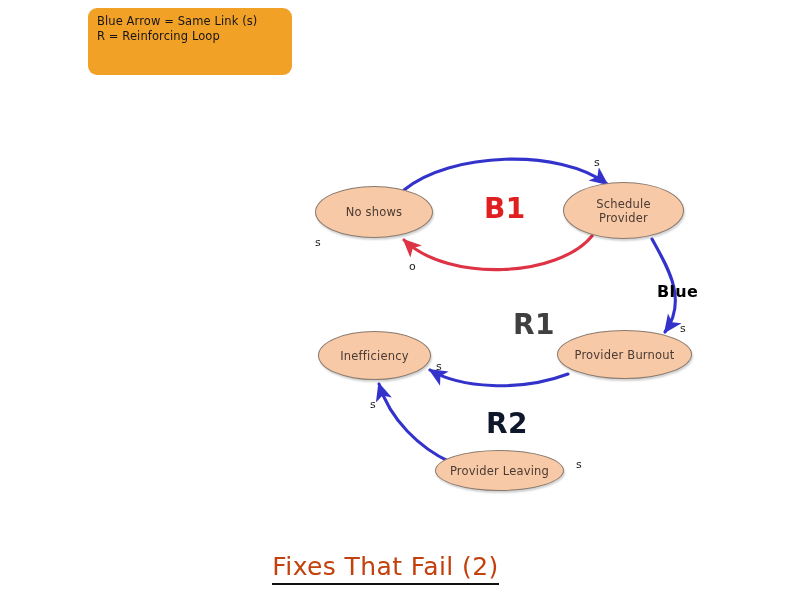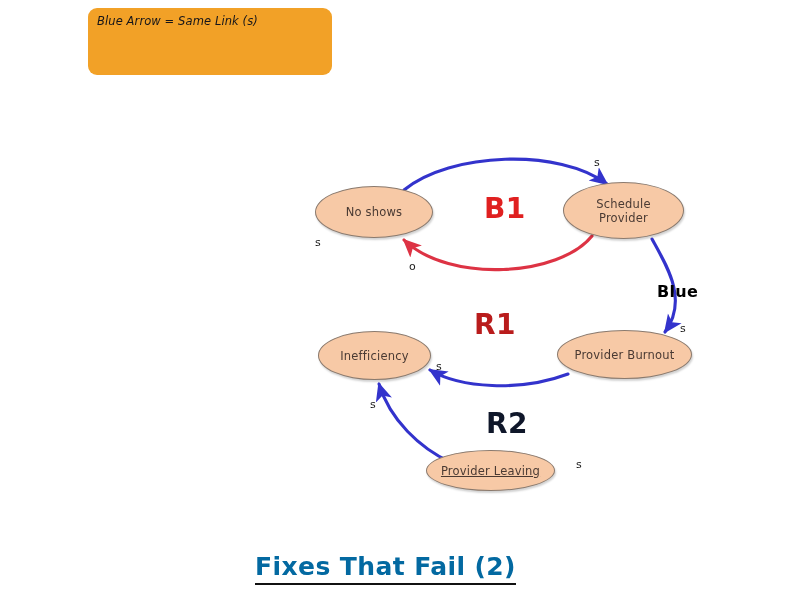--- a/index.html
+++ b/index.html
@@ -20,27 +20,26 @@
     left: 0; top: 0;
     width: 800px;
     height: 600px;
   }
 
   
   .legend-box {
     position: absolute;
     left: 88px;
     top: 8px;
-    width: 244px;
+    width: 204px;
     height: 67px;
     background: #F2A127;
     border-radius: 9px;
     box-sizing: border-box;
     padding: 6px 8px 4px 9px;
-    font-style: italic;
   }
   .legend-line {
     font-family: "DejaVu Sans", sans-serif;
     font-size: 11.5px;
     line-height: 15px;
     color: #15151a;
     white-space: nowrap;
     letter-spacing: 0.1px;
   }
 
@@ -61,32 +60,32 @@
     line-height: 14px;
     letter-spacing: 0.2px;
     box-shadow: 1px 2px 2px rgba(0,0,0,0.18);
   }
   .node span { display: block; }
 
   #node-no-shows        { left: 315px; top: 186px; width: 118px; height: 52px; align-items: center; }
   #node-schedule-doubling { left: 563px; top: 182px; width: 121px; height: 57px; }
   #node-inefficiency    { left: 318px; top: 331px; width: 113px; height: 49px; }
   #node-provider-burnout{ left: 557px; top: 330px; width: 135px; height: 49px; }
-  #node-provider-leaving{ left: 426px; top: 450px; width: 129px; height: 41px; text-decoration: underline; }
+  #node-provider-leaving{ left: 435px; top: 450px; width: 129px; height: 41px; }
 
   
   .loop-label {
     position: absolute;
     font-family: "DejaVu Sans", sans-serif;
     font-size: 28px;
     font-weight: 700;
     letter-spacing: 0.5px;
   }
   #loop-b1 { left: 484px; top: 192px; color: #E02020; }
-  #loop-r1 { left: 474px; top: 308px; color: #b91c1c; }
+  #loop-r1 { left: 513px; top: 308px; color: #404040; }
   #loop-r2 { left: 486px; top: 407px; color: #0f172a; }
 
   
   .link-label {
     position: absolute;
     font-family: "DejaVu Sans", sans-serif;
     font-size: 11px;
     color: #1a1a1a;
   }
   #link-s-noshows-out   { left: 315px; top: 236px; }
@@ -111,23 +110,22 @@
 
   
   #diagram-title {
     position: absolute;
     left: 0;
     top: 552px;
     width: 771px;
     text-align: center;
     font-family: "DejaVu Sans", sans-serif;
     font-size: 25px;
-    color: #0369a1;
+    color: #c2410c;
     letter-spacing: 0.4px;
-    font-weight: bold;
   }
   #diagram-title span {
     border-bottom: 2px solid #111111;
     padding-bottom: 2px;
   }
 </style>
 </head>
 <body>
 
 <svg id="canvas" viewBox="0 0 800 600" xmlns="http://www.w3.org/2000/svg">
@@ -146,20 +144,21 @@
 
   <path d="M 652,239 C 668,268 688,300 665,332" fill="none" stroke="#3333CC" stroke-width="3.1" stroke-linecap="round" marker-end="url(#arrow-blue)"></path>
 
   <path d="M 568,374 C 520,392 460,388 430,370" fill="none" stroke="#3333CC" stroke-width="3.1" stroke-linecap="round" marker-end="url(#arrow-blue)"></path>
 
   <path d="M 450,462 C 420,448 390,420 379,384" fill="none" stroke="#3333CC" stroke-width="3.1" stroke-linecap="round" marker-end="url(#arrow-blue)"></path>
 </svg>
 
 <div class="legend-box">
   <div class="legend-line">Blue Arrow = Same Link (s)</div>
+  <div class="legend-line">R = Reinforcing Loop</div>
 </div>
 
 <div class="node" id="node-no-shows">
   <span>No shows</span>
 </div>
 
 <div class="node" id="node-schedule-doubling">
   <div>
     <span>Schedule</span>
     <span>Provider</span>

